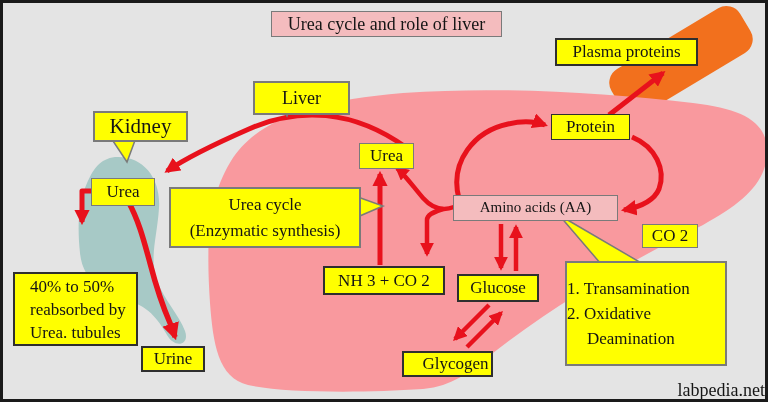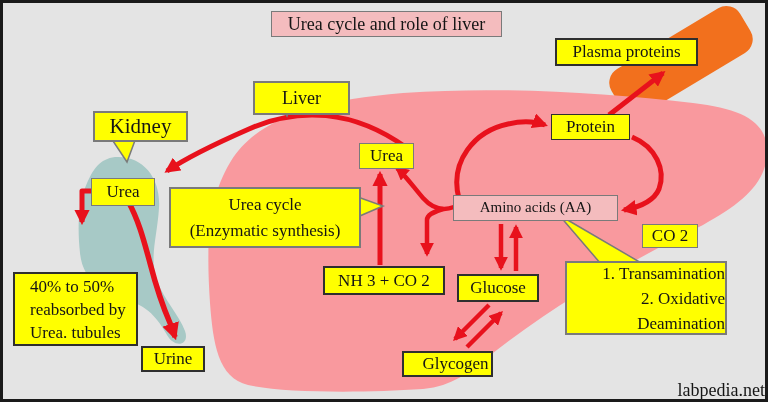--- a/index.html
+++ b/index.html
@@ -30,21 +30,21 @@
   #box-urine{left:138px;top:343px;width:64px;height:26px;}
   #box-ureacycle{left:166px;top:184px;width:192px;height:61px;line-height:26px;}
   #box-urea-liver{left:356px;top:140px;width:55px;height:26px;}
   #box-nh3{left:320px;top:263px;width:122px;height:29px;}
   #box-glucose{left:454px;top:271px;width:82px;height:28px;}
   #box-glycogen{left:399px;top:348px;width:91px;height:26px;padding-left:16px;}
   #box-protein{left:548px;top:111px;width:79px;height:26px;}
   #box-plasma{left:552px;top:35px;width:143px;height:28px;}
   #box-amino{left:450px;top:192px;width:165px;height:26px;font-size:15px;}
   #box-co2{left:639px;top:221px;width:56px;height:24px;}
-  #box-deamination{left:562px;top:258px;width:162px;height:74px;padding-left:8px;line-height:25px;align-items:flex-end;}
+  #box-deamination{left:562px;top:258px;width:162px;height:105px;line-height:25px;}
   #watermark{position:absolute;left:650px;top:377px;width:112px;font-size:18px;color:#151515;text-align:right;}
 </style>
 </head>
 <body>
 
 <div class="canvas">
 
   <svg width="768" height="402" viewBox="0 0 768 402">
     <defs>
       <marker id="ah" viewBox="0 0 10 10" refX="8" refY="5" markerWidth="3.1" markerHeight="3.1" orient="auto-start-reverse">

